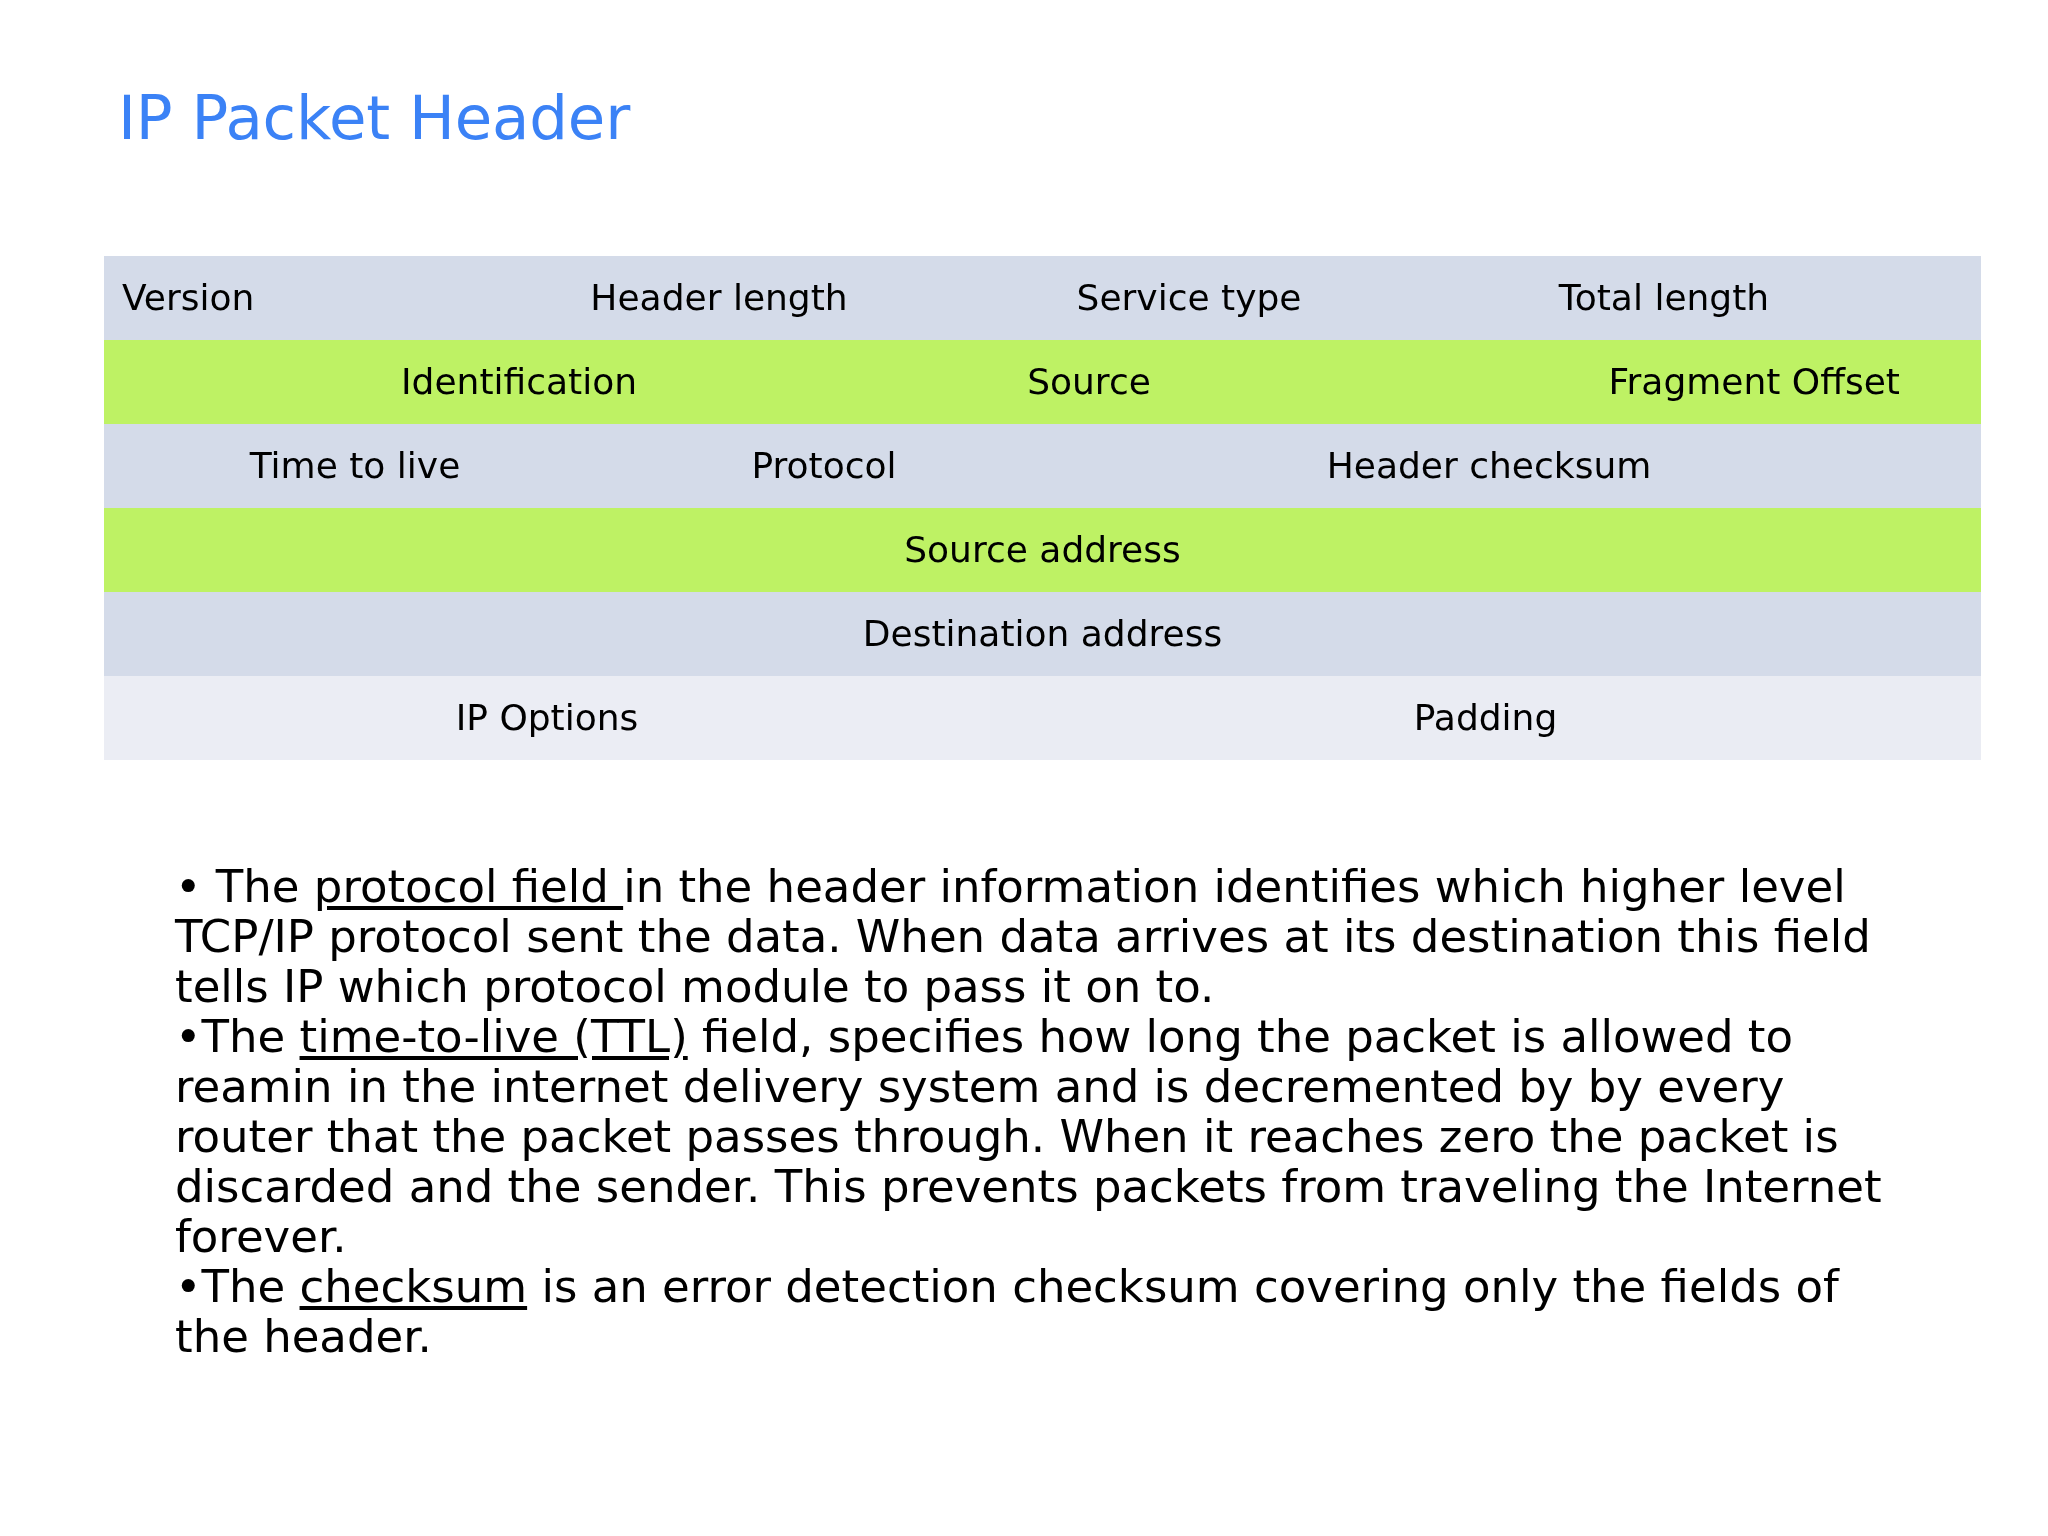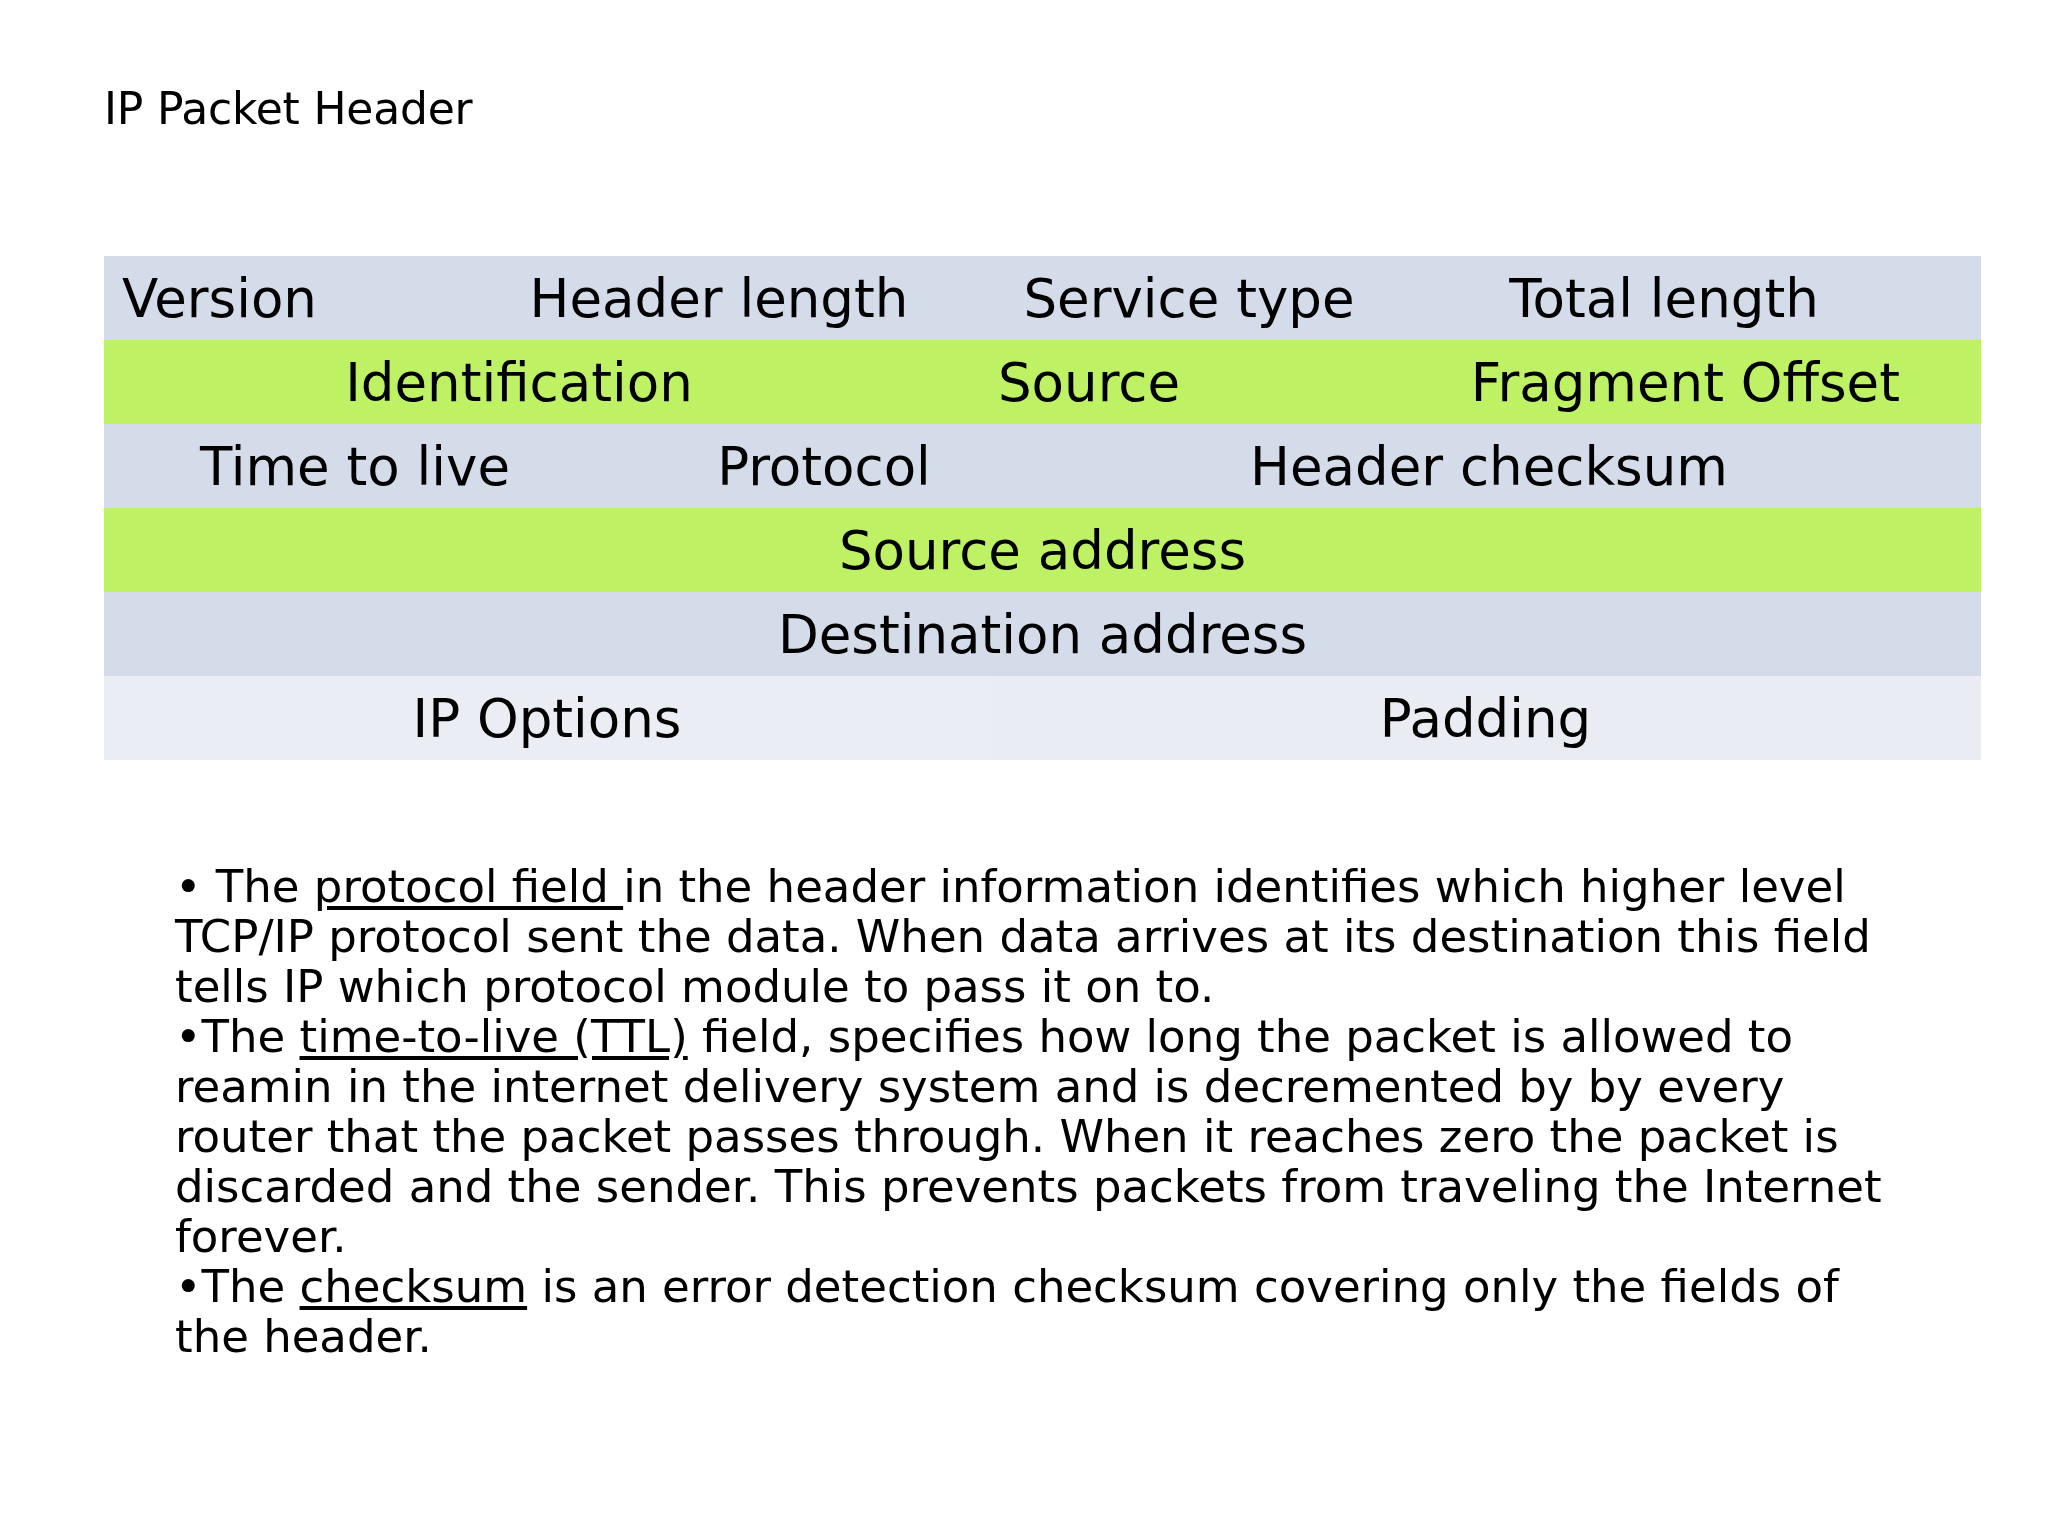--- a/index.html
+++ b/index.html
@@ -14,27 +14,27 @@
     height: 1536px;
     position: relative;
     font-family: "DejaVu Sans", "Liberation Sans", sans-serif;
     color: #000000;
     overflow: hidden;
   }
 
   
   #slide-title {
     position: absolute;
-    left: 104px;
+    left: 118px;
     top: 85px;
-    font-size: 44px;
+    font-size: 61px;
     line-height: 1.08;
     font-weight: 400;
     letter-spacing: -0.2px;
-    color: #000000;
+    color: #3b82f6;
     white-space: nowrap;
   }
 
   
   #header-table {
     position: absolute;
     left: 104px;
     top: 256px;
     width: 1877px;
   }
@@ -50,21 +50,21 @@
   
   .hdr-row.split .cell-left  { background: #ebedf4; }
   .hdr-row.split .cell-right { background: #eaecf3; }
 
   .cell {
     position: absolute;
     top: 0;
     height: 100%;
     display: flex;
     align-items: center;
-    font-size: 53px;
+    font-size: 36px;
     line-height: 1;
     color: #000000;
     white-space: nowrap;
   }
   .cell.left   { justify-content: flex-start; }
   .cell.center { justify-content: center; }
   .cell.right  { justify-content: flex-end; }
 
   
   #body-text {

